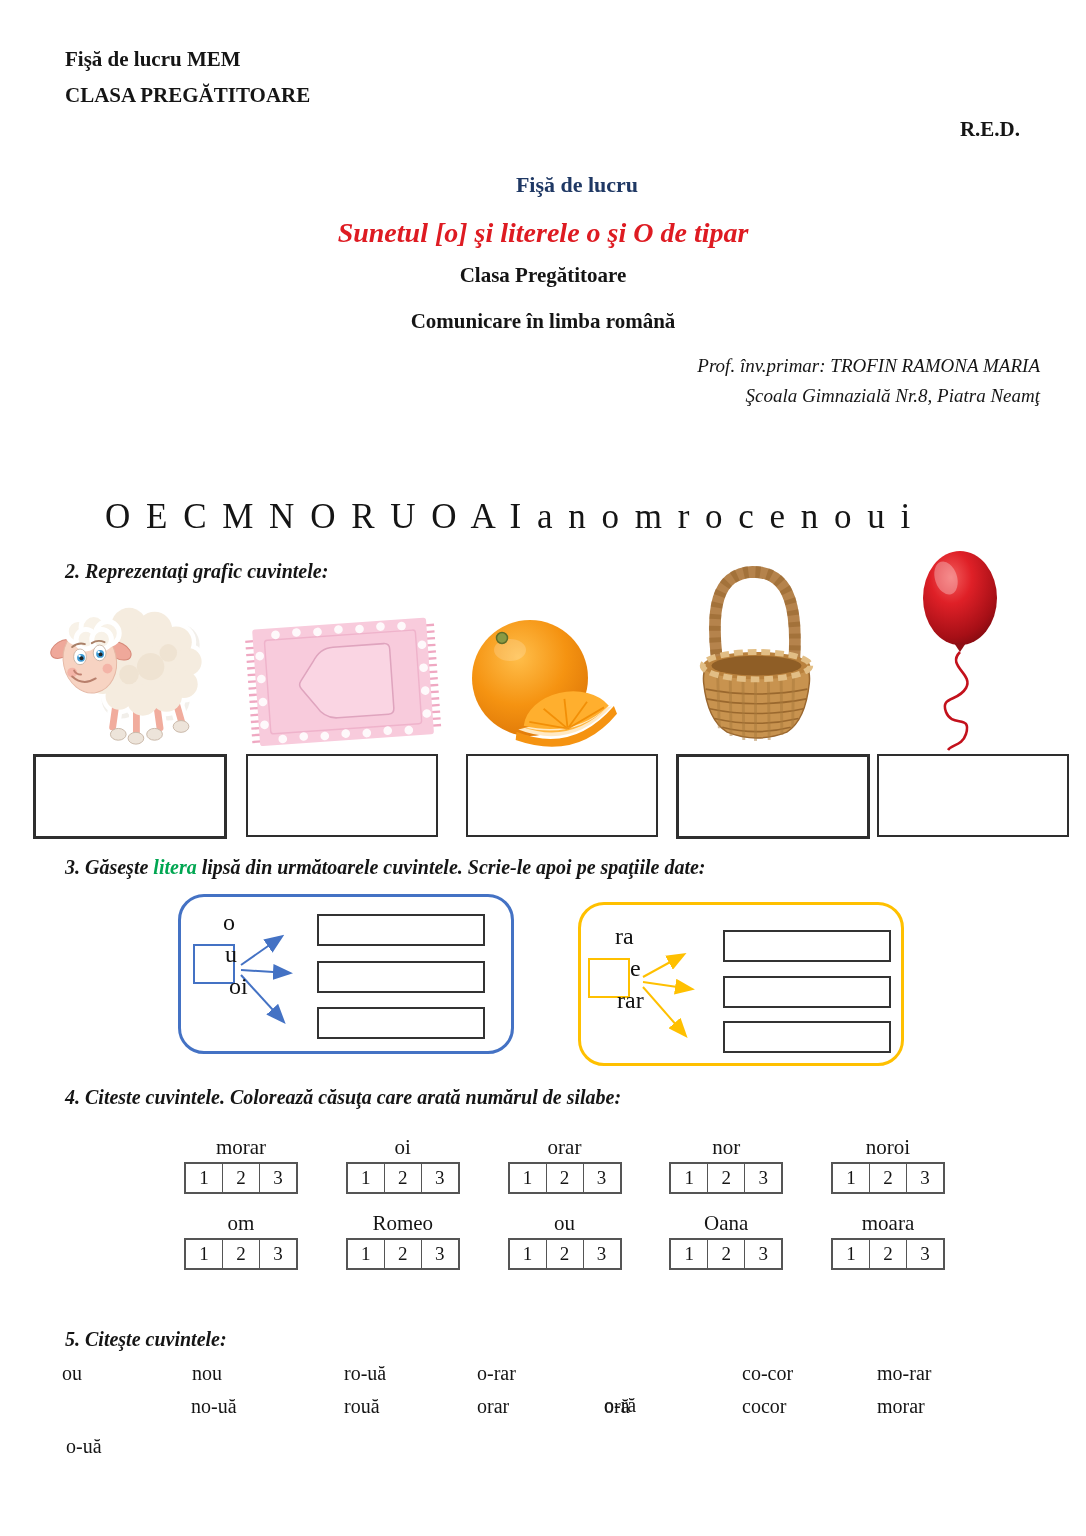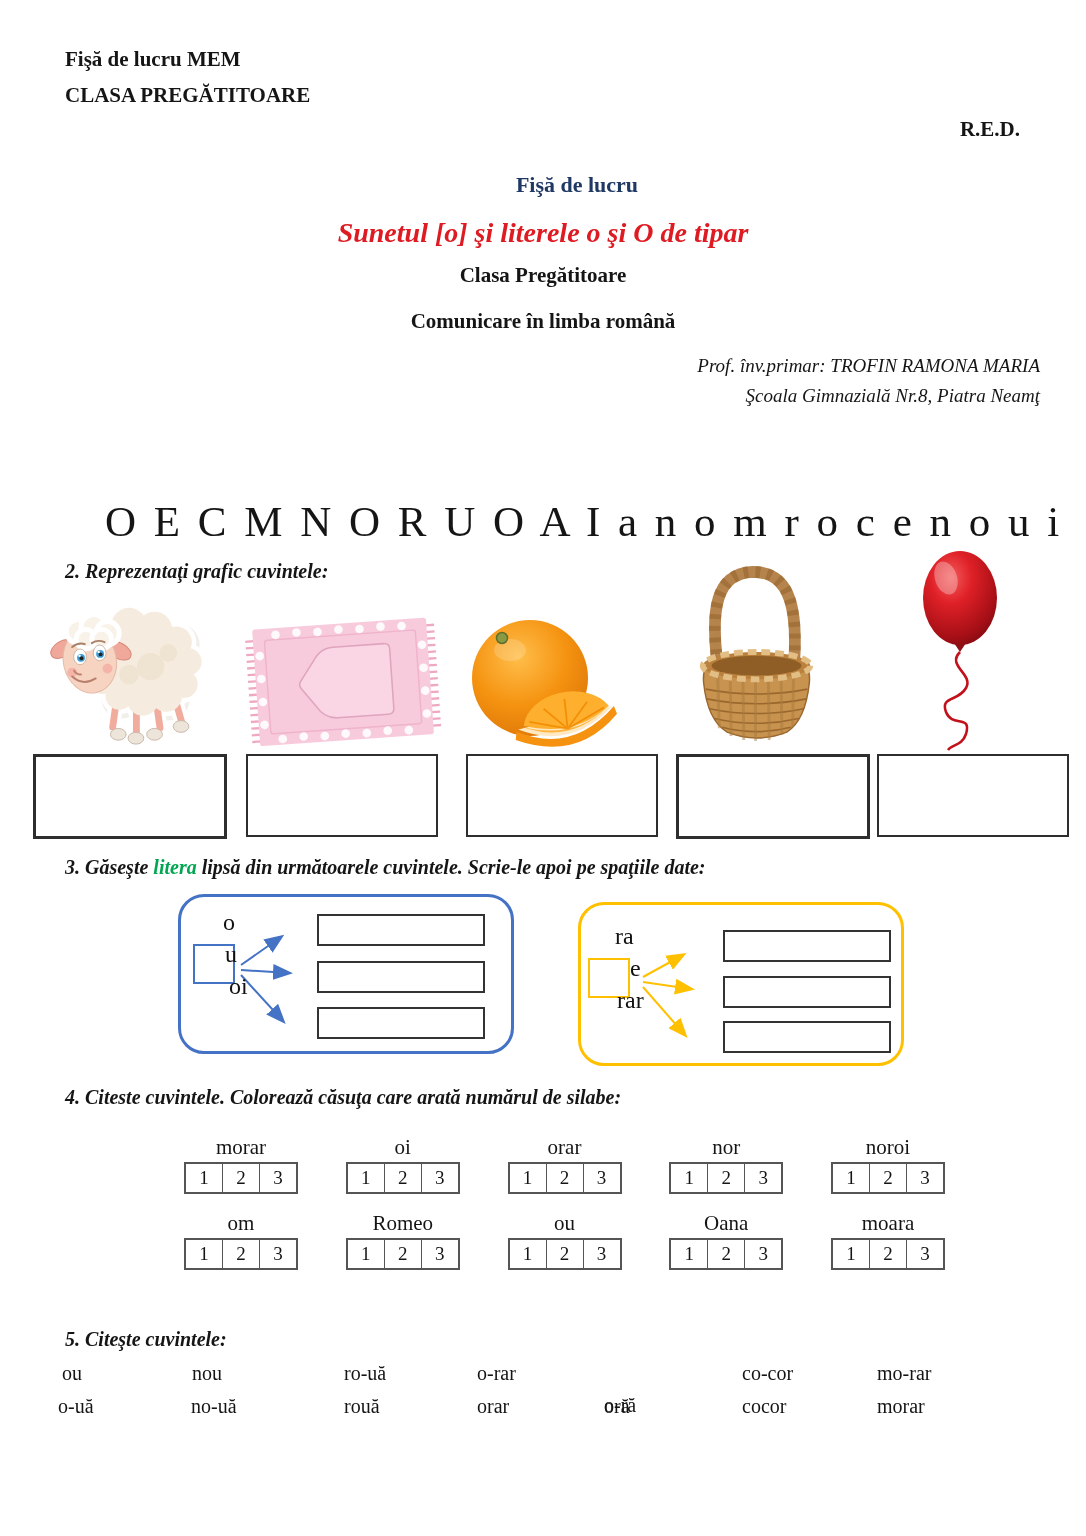--- a/index.html
+++ b/index.html
@@ -5,21 +5,21 @@
   html,body{margin:0;padding:0;background:#fff;}
   .page{position:relative;width:1086px;height:1536px;background:#ffffff;
         font-family:"Liberation Serif",serif;color:#151515;overflow:hidden;}
   .abs{position:absolute;}
   .hdr{font-size:21px;font-weight:bold;line-height:1.7;}
   .title-main{font-size:22px;font-weight:bold;color:#1F3864;text-align:center;width:100%;padding-left:34px;}
   .title-sub{font-size:28px;font-weight:bold;font-style:italic;color:#DE1B22;text-align:center;width:100%;}
   .title-blk{font-size:21px;font-weight:bold;text-align:center;width:100%;}
   .teacher{font-size:19px;font-style:italic;text-align:right;right:46px;}
   .task-h{font-size:20px;font-weight:bold;font-style:italic;left:65px;white-space:nowrap;}
-  .letters{font-size:43px;letter-spacing:3.5px;white-space:nowrap;}
+  .letters{font-size:35px;letter-spacing:3.5px;white-space:nowrap;}
   .draw-box{position:absolute;top:754px;height:79px;width:188px;background:#fff;border:2px solid #2e2e2e;}
   .draw-box.thick{border-width:3px;}
   .group-box{position:absolute;border-radius:26px;background:#fff;}
   .group-box.blue{border:3px solid #4472C4;}
   .group-box.yellow{border:3px solid #FFC000;}
   .opt{position:absolute;font-size:24px;color:#111;}
   .miss-sq{position:absolute;width:38px;height:36px;background:#fff;}
   .miss-sq.blue{border:2px solid #4472C4;}
   .miss-sq.yellow{border:2px solid #FFC000;}
   .ans{position:absolute;width:164px;height:28px;background:#fff;border:2px solid #333;}
@@ -395,21 +395,21 @@
   <div class="w-row" style="top:1362px;">
     <span style="left:62px;">ou</span>
     <span style="left:192px;">nou</span>
     <span style="left:344px;">ro-uă</span>
     <span style="left:477px;">o-rar</span>
     <span style="left:604px;margin-top:32px;">o-ră</span>
     <span style="left:742px;">co-cor</span>
     <span style="left:877px;">mo-rar</span>
   </div>
   <div class="w-row" style="top:1395px;">
-    <span style="left:58px;">o-uă</span>
+    <span style="left:66px;margin-top:40px;">o-uă</span>
     <span style="left:191px;">no-uă</span>
     <span style="left:344px;">rouă</span>
     <span style="left:477px;">orar</span>
     <span style="left:604px;">oră</span>
     <span style="left:742px;">cocor</span>
     <span style="left:877px;">morar</span>
   </div>
 
 </div>
 

